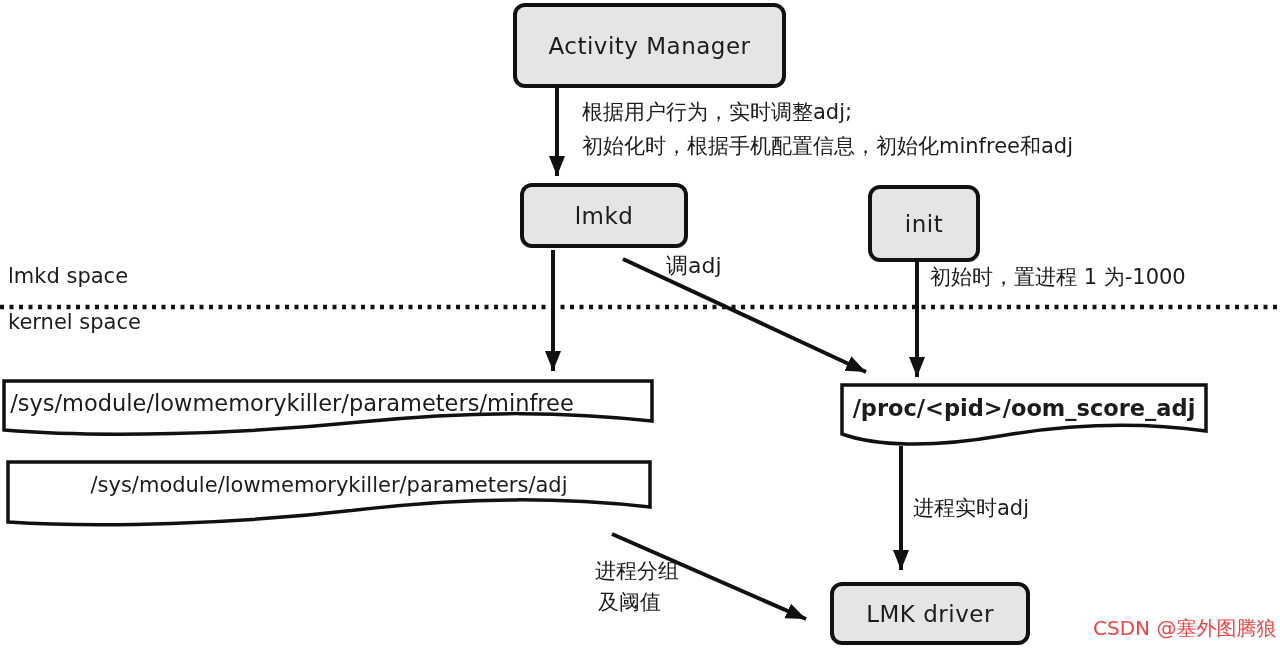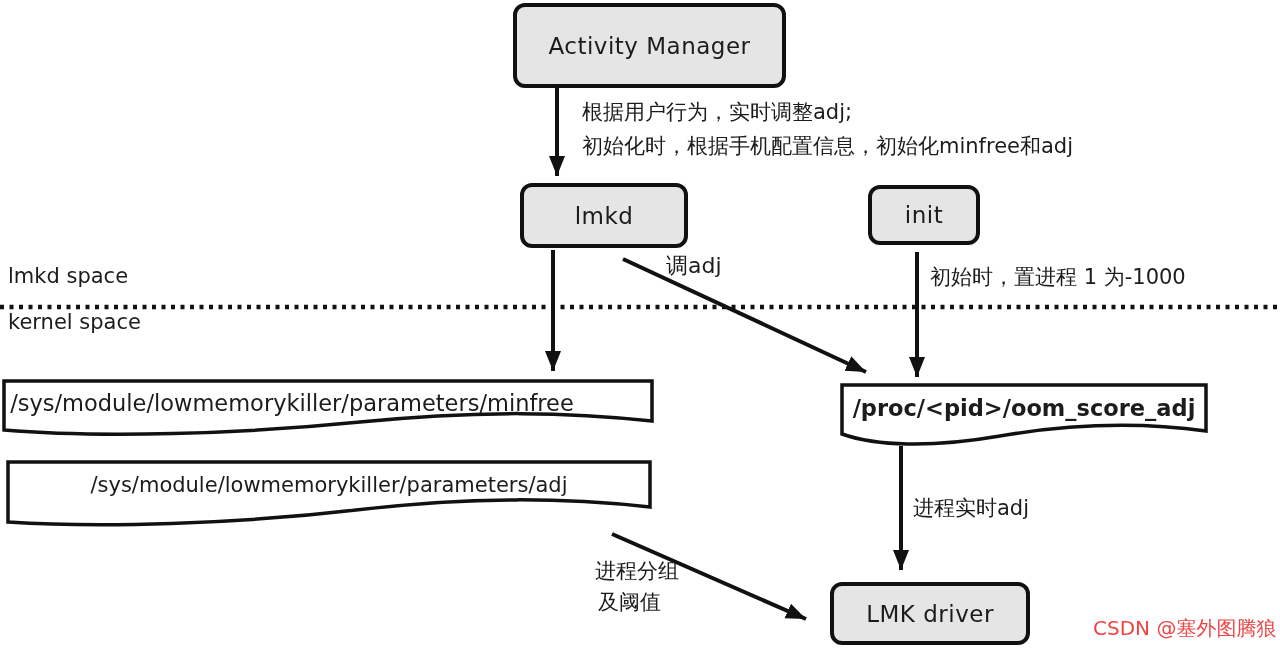--- a/index.html
+++ b/index.html
@@ -72,21 +72,21 @@
   </svg>
 
   <div class="node" style="left:513px; top:3px;  width:273px; height:85px;">
     <span>Activity Manager</span>
   </div>
 
   <div class="node" style="left:520px; top:183px; width:168px; height:65px;">
     <span>lmkd</span>
   </div>
 
-  <div class="node" style="left:868px; top:185px; width:112px; height:60px;">
+  <div class="node" style="left:868px; top:185px; width:112px; height:77px;">
     <span>init</span>
   </div>
 
   <div class="node" style="left:830px; top:582px; width:200px; height:63px;">
     <span>LMK driver</span>
   </div>
 
   <div class="doc-label" style="left:4px; top:382px; width:576px; height:42px; font-size:22.5px;">/sys/module/lowmemorykiller/parameters/minfree</div>
   <div class="doc-label" style="left:8px; top:464px; width:642px; height:42px; font-size:21px;">/sys/module/lowmemorykiller/parameters/adj</div>
   <div class="doc-label" style="left:842px; top:387px; width:364px; height:42px; font-size:22.5px;font-weight:bold;">/proc/&lt;pid&gt;/oom_score_adj</div>

